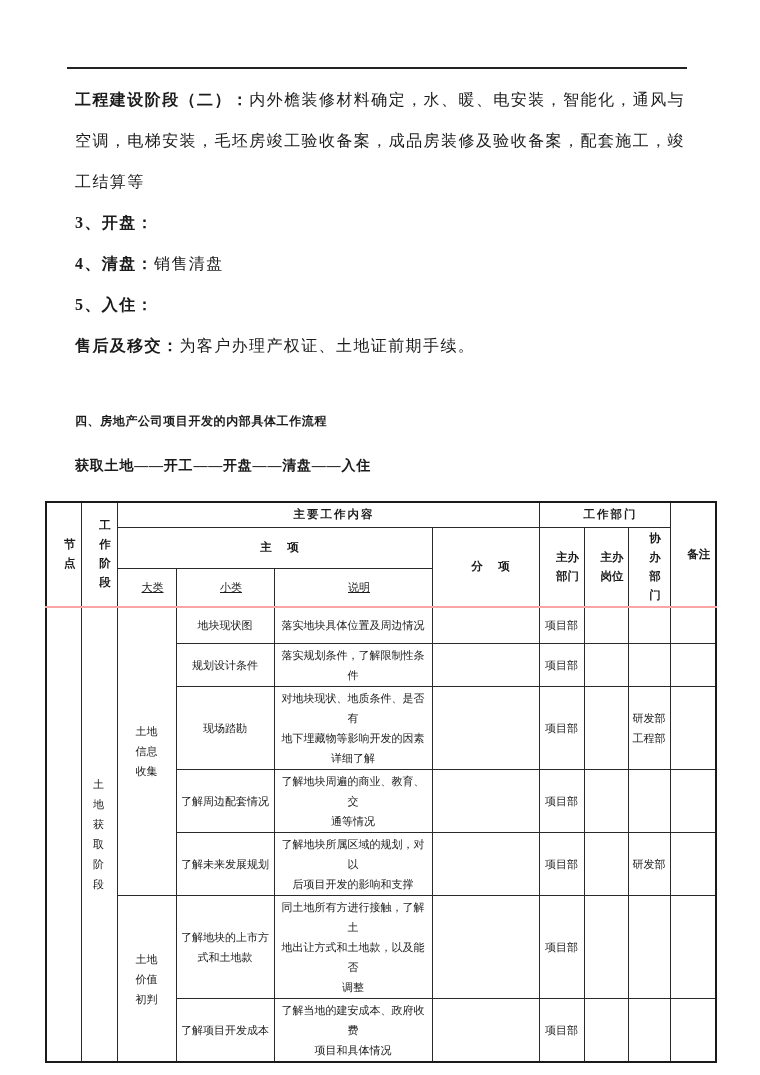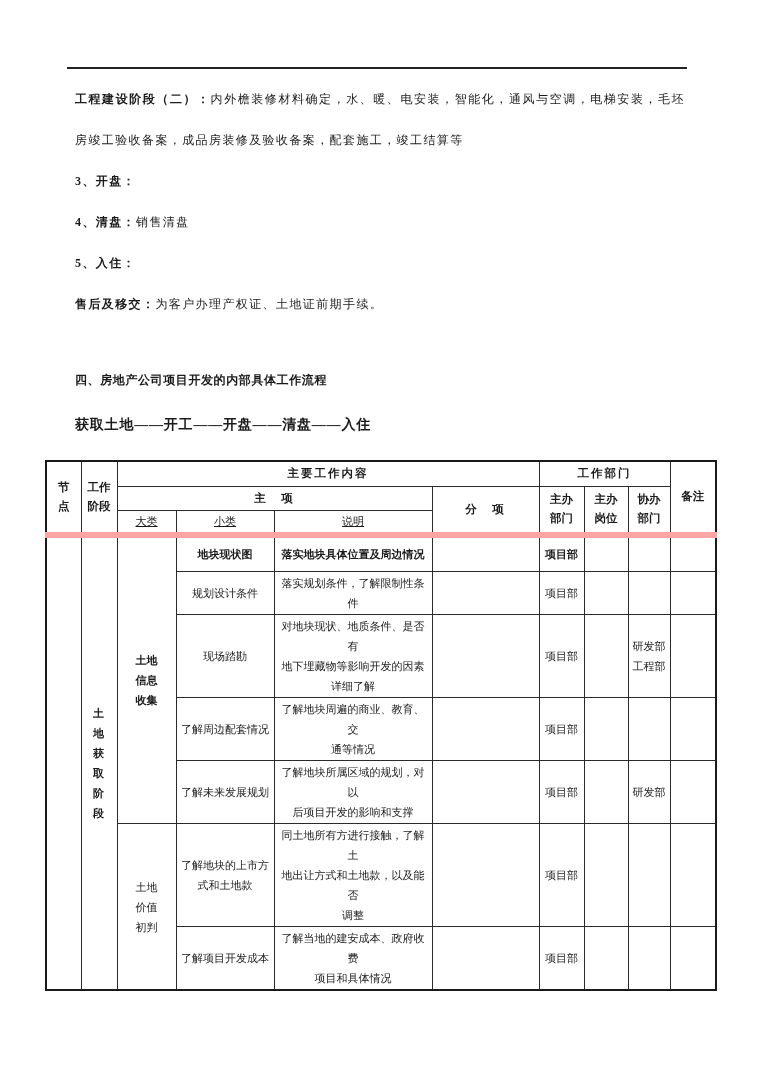--- a/index.html
+++ b/index.html
@@ -11,21 +11,21 @@
   .page { position:relative; width:760px; height:1075px; }
 
   .top-rule {
     margin:67px 73px 0 67px;
     border:none; border-top:2px solid #222;
     height:0;
   }
 
   .paras { margin:10px 75px 0 75px; }
   .paras p {
-    margin:0; font-size:12px; line-height:41px;
+    margin:0; font-size:16px; line-height:41px;
     letter-spacing:1.4px; text-align:justify;
   }
   .plabel { font-weight:bold; }
 
   .section-heading {
     margin:40px 0 0 75px;
     font-family:"Liberation Sans","DejaVu Sans",sans-serif;
     font-size:12px; font-weight:bold; letter-spacing:0.6px;
     line-height:30px;
   }
@@ -41,25 +41,25 @@
     border:2px solid #1a1a1a;
   }
   .wf th, .wf td {
     border:1px solid #2a2a2a;
     padding:1px 4px;
     font-size:11px; font-weight:normal;
     white-space:pre-line; overflow:hidden;
     vertical-align:middle; text-align:center;
     line-height:20px;
   }
-  .wf thead th { font-weight:bold; font-size:11.5px; line-height:19px; }
+  .wf thead th { font-weight:bold; font-size:11.5px; line-height:19px;padding-left:16px; }
   .wf thead .hdr-wide { letter-spacing:2px; }
   .wf thead .hdr-light { font-weight:normal; font-size:11px;text-decoration:underline; }
   
-  .wf tbody tr.first-body-row > td { border-top:6px solid #fca5a5;font-weight:bold; }
+  .wf tbody tr.first-body-row > td { border-top:2px solid #fca5a5; }
   .small-cell, .desc-cell { text-align:left; line-height:21px; padding:1px 5px; }
   .stage-cell {
     font-weight:bold; font-size:13.5px; line-height:29px; letter-spacing:1px;
   }
   .big-cell { font-size:12.5px; line-height:22px; }
   .thickb { border-bottom:3px solid #000; }
 </style>
 </head>
 <body>
 

